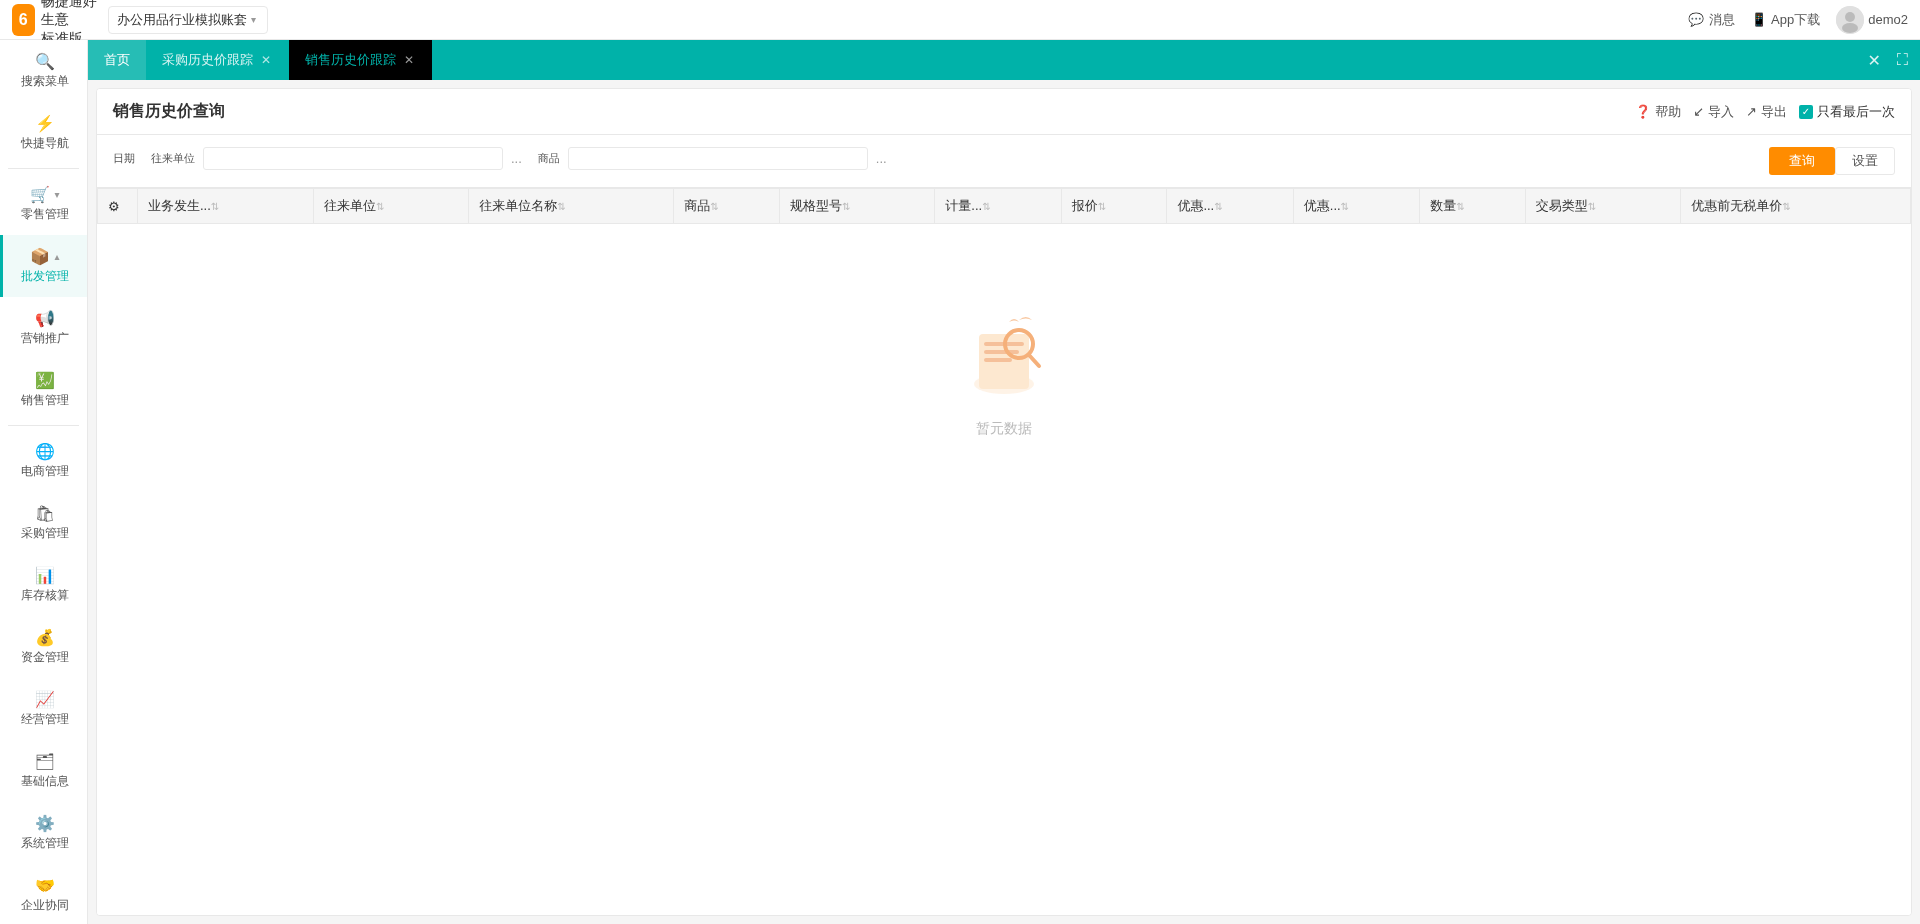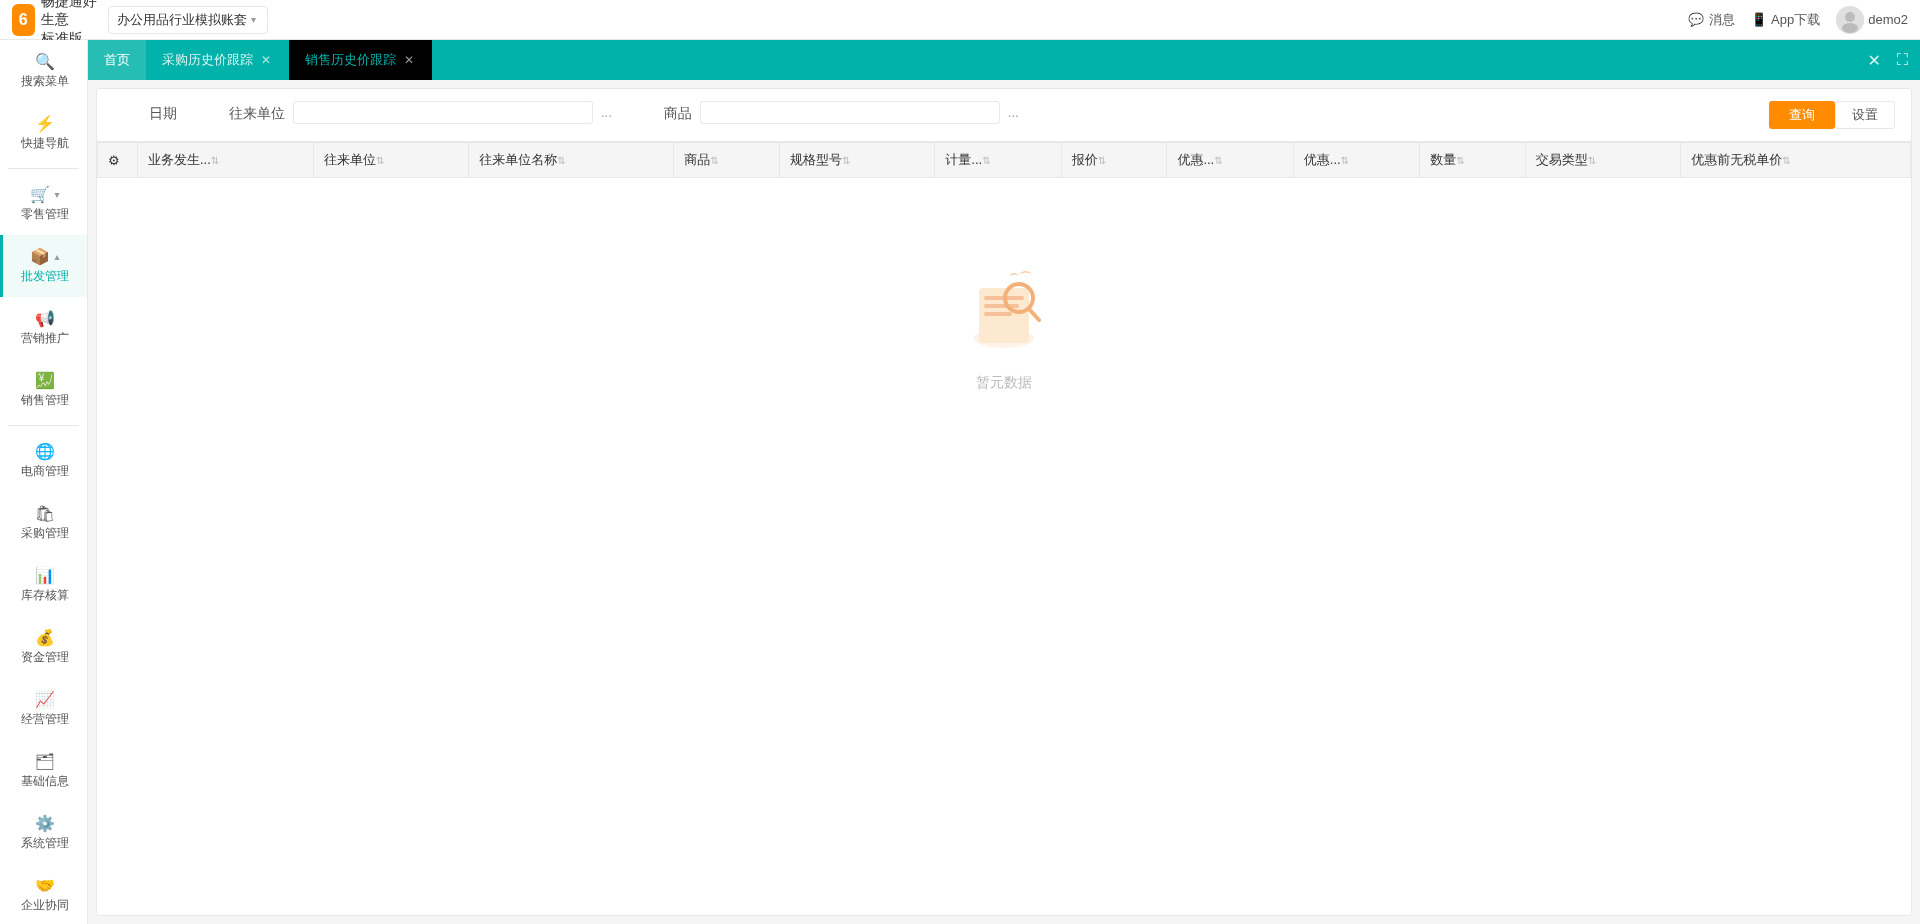--- a/index.html
+++ b/index.html
@@ -247,24 +247,23 @@
       gap: 16px;
       flex-wrap: wrap;
     }
     .filter-group {
       display: flex;
       align-items: flex-start;
       gap: 8px;
     }
     .filter-label {
       color: #555;
-      font-size: 14px;
+      font-size: 11px;
       padding-top: 4px;
       white-space: nowrap;
-      margin-left: 36px;
     }
     .date-options {
       display: flex;
       flex-direction: column;
       gap: 4px;
     }
     .date-btns {
       display: flex;
       gap: 4px;
       align-items: center;
@@ -503,20 +502,41 @@
         <span class="tab-close">✕</span>
       </div>
       <div class="tab-bar-right">
         <span class="tab-bar-icon">✕</span>
         <span class="tab-bar-icon">⛶</span>
       </div>
     </div>
 
     <div class="page-container">
 
+      <div class="page-header">
+        <span class="page-title">销售历史价查询</span>
+        <div class="page-actions">
+          <div class="action-btn">
+            <span>❓</span>
+            <span>帮助</span>
+          </div>
+          <div class="action-btn">
+            <span>↙</span>
+            <span>导入</span>
+          </div>
+          <div class="action-btn">
+            <span>↗</span>
+            <span>导出</span>
+          </div>
+          <label class="checkbox-label">
+            <div class="checkbox-checked">✓</div>
+            <span>只看最后一次</span>
+          </label>
+        </div>
+      </div>
 
       <div class="filter-bar">
         <div class="filter-row">
 
           <div class="filter-group">
             <span class="filter-label">日期</span>
           </div>
 
           <div class="filter-group">
             <span class="filter-label">往来单位</span>

